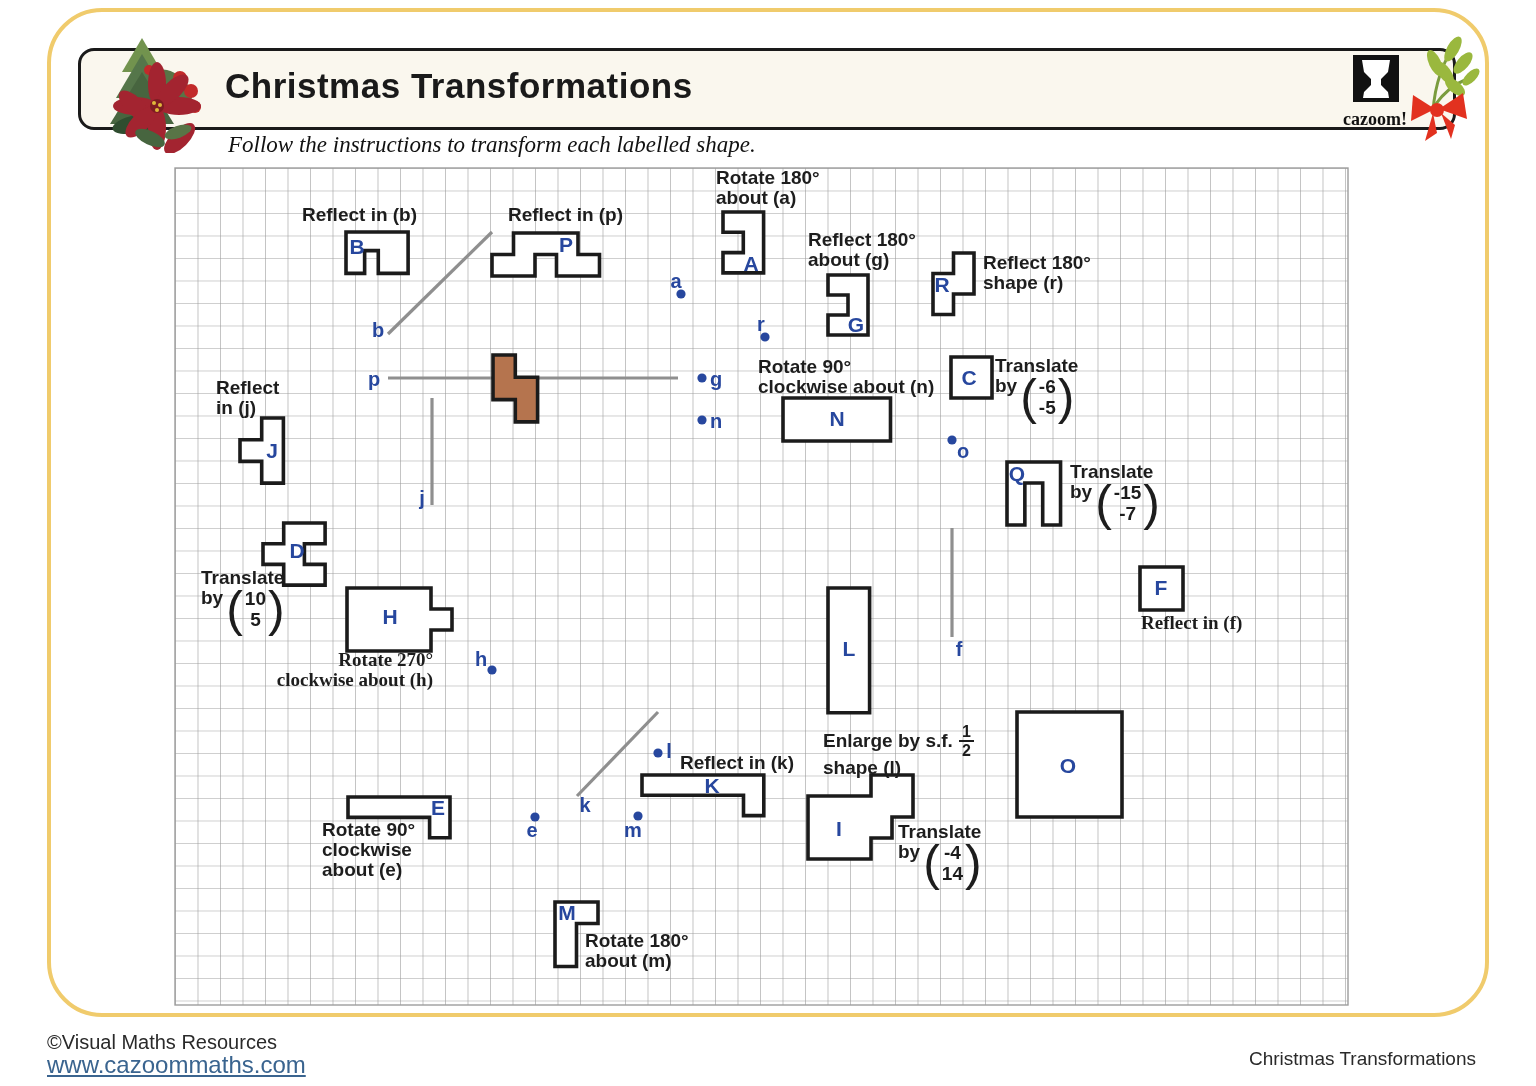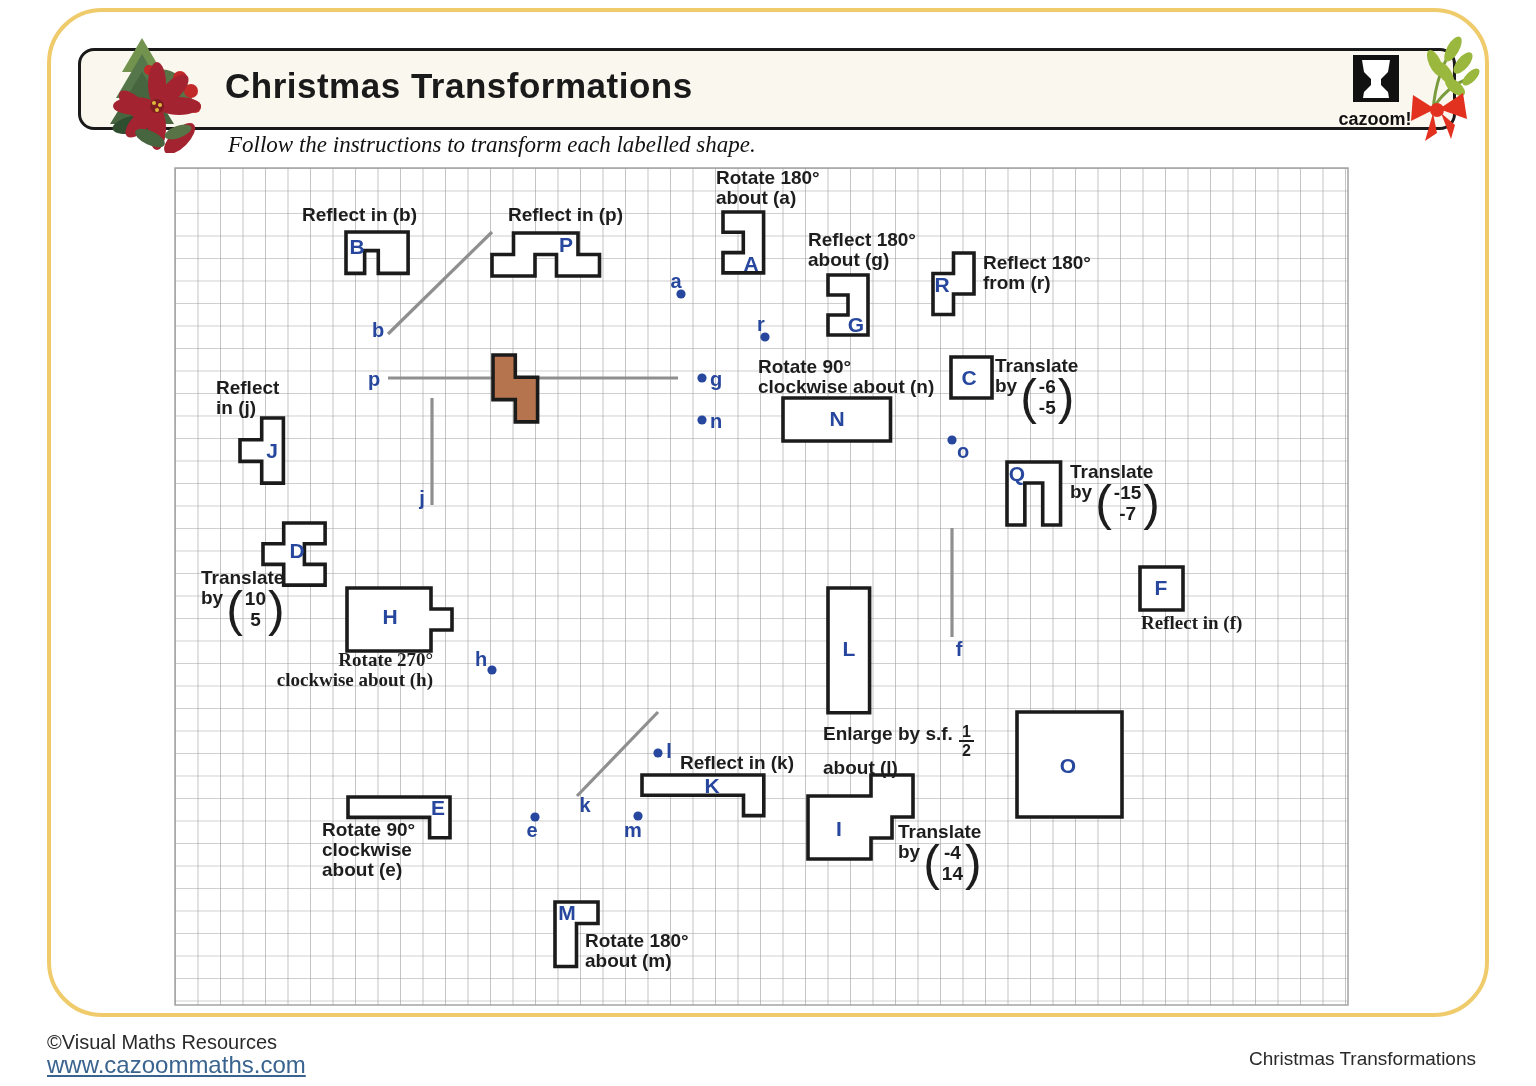--- a/index.html
+++ b/index.html
@@ -9,26 +9,26 @@
         border:4px solid #f0cb6c;border-radius:55px;}
   #header-box{position:absolute;left:78px;top:48px;width:1372px;height:76px;
         border:3px solid #1a1a1a;border-radius:16px;background:#faf7ee;}
   #page-title{position:absolute;left:225px;top:66px;font-size:35px;font-weight:bold;
         color:#1a1a1a;letter-spacing:.5px;}
   #subtitle{position:absolute;left:228px;top:132px;font-size:23px;font-style:italic;
         font-family:"Liberation Serif",serif;color:#111;}
   .decor{position:absolute;}
   #logo{position:absolute;left:1338px;top:52px;width:80px;height:70px;}
   #logo-text{position:absolute;left:1375px;top:109px;transform:translateX(-50%);
-        font-family:Liberation Sans, sans-serif;font-weight:bold;font-size:18px;color:#111;}
+        font-family:Liberation Serif, serif;font-weight:bold;font-size:18px;color:#111;}
   #board-svg{position:absolute;left:0;top:0;}
   #text-layer{position:absolute;left:0;top:0;width:1536px;height:1086px;}
   .instr{position:absolute;font-size:19px;font-weight:bold;color:#1d1d1d;
         line-height:20px;white-space:nowrap;}
-  .instr .row{display:flex;align-items:flex-start;}
+  .instr .row{display:flex;align-items:center;}
   .instr.right{text-align:right;}
   .instr.right .row{justify-content:flex-end;font-family:Liberation Serif, serif;}
   .by-word{align-self:flex-start;}
   .vec{display:inline-flex;align-items:center;margin-left:3px;}
   .vec-paren{font-size:50px;font-weight:400;line-height:42px;}
   .vec-nums{display:inline-flex;flex-direction:column;align-items:center;
         font-size:19px;line-height:21px;padding:0 2px;}
   .frac{display:inline-flex;flex-direction:column;align-items:center;margin-left:6px;
         font-size:16px;line-height:15px;}
   .frac .num{border-bottom:2px solid #1d1d1d;padding:0 3px 1px;}
@@ -147,21 +147,21 @@
         </div>
         <div class="row">
           <span>about (g)</span>
         </div>
       </div>
       <div class="instr" style="left: 983px; top: 253px;">
         <div class="row">
           <span>Reflect 180°</span>
         </div>
         <div class="row">
-          <span>from (r)</span>
+          <span>shape (r)</span>
         </div>
       </div>
       <div class="instr" style="left: 758px; top: 357px;">
         <div class="row">
           <span>Rotate 90°</span>
         </div>
         <div class="row">
           <span>clockwise about (n)</span>
         </div>
       </div>
@@ -236,21 +236,21 @@
       </div>
       <div class="instr" style="left: 823px; top: 724px;">
         <div class="row">
           <span>Enlarge by s.f.</span>
           <span class="frac">
             <span class="num">1</span>
             <span class="den">2</span>
           </span>
         </div>
         <div class="row">
-          <span>about (l)</span>
+          <span>shape (l)</span>
         </div>
       </div>
       <div class="instr" style="left: 680px; top: 753px;">
         <div class="row">
           <span>Reflect in (k)</span>
         </div>
       </div>
       <div class="instr" style="left: 898px; top: 822px;">
         <div class="row">
           <span>Translate</span>

